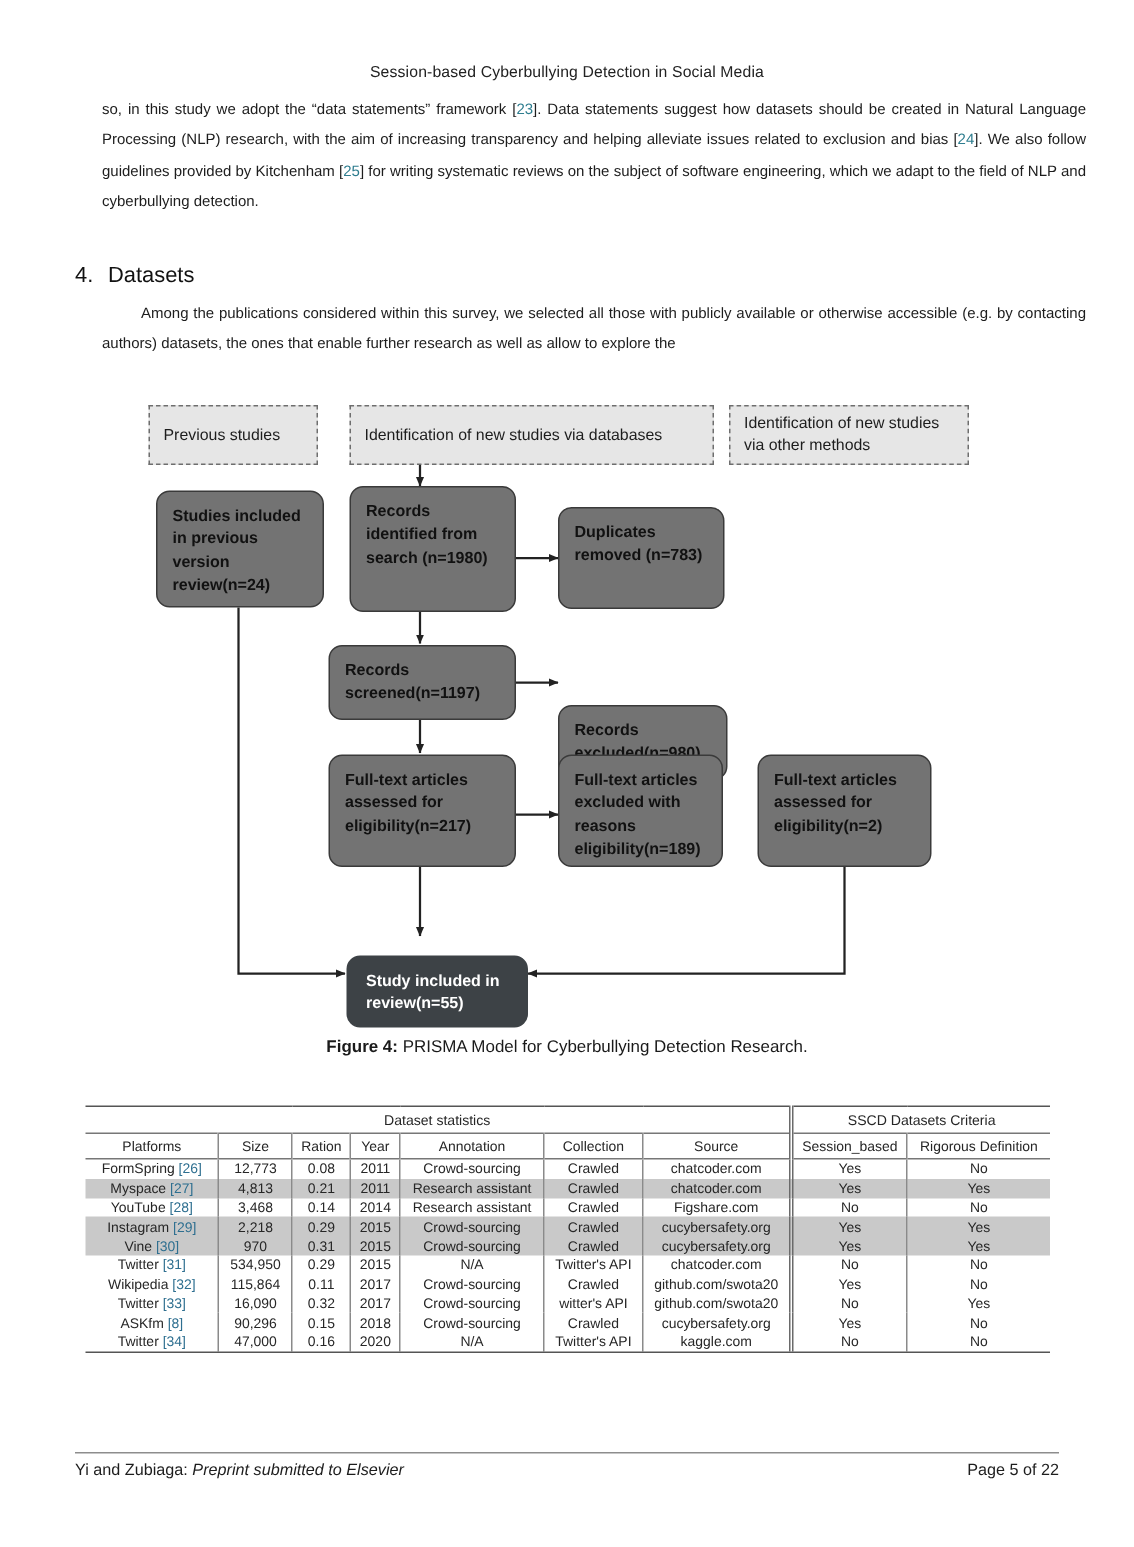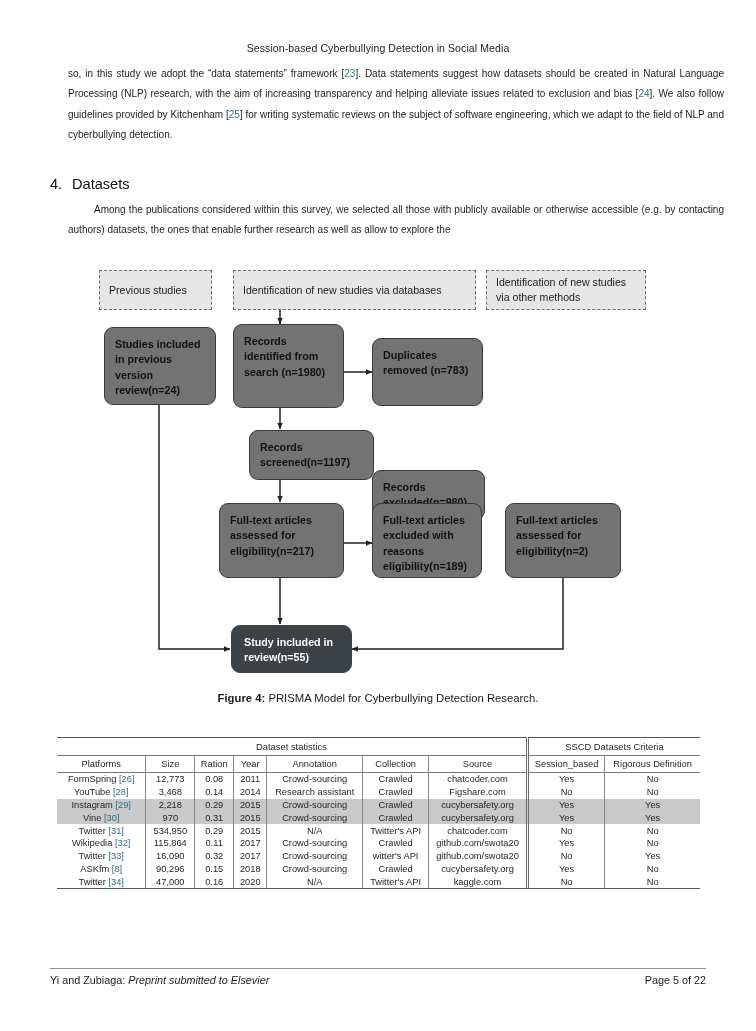--- a/index.html
+++ b/index.html
@@ -52,20 +52,21 @@
     background:#e6e6e6;border:1.4px dashed #6e6e6e;
     font-size:10.6px;line-height:15px;color:#1d1d1d;
     padding:6px 9px;
   }
   .hbox.center{display:flex;align-items:center;}
   .darkbox{
     position:absolute;box-sizing:border-box;
     background:#3d4246;border:1px solid #3d4246;border-radius:9px;
     color:#ffffff;font-size:10.7px;line-height:15.4px;font-weight:bold;
     padding:9px 9px 4px 12px;
+    margin-top:12px;
   }
 
   
   .figcap{
     position:absolute;left:0;right:0;top:692px;
     text-align:center;font-size:11.3px;color:#1a1a1a;
   }
   .figcap b{font-weight:bold;}
 
   
@@ -144,21 +145,21 @@
   <div class="hbox center" style="left:233px;top:270px;width:243px;height:40px;">
     <span>Identification of new studies via databases</span>
   </div>
 
   <div class="fbox" style="left:104px;top:327px;width:112px;height:78px;">Studies included in previous version review(n=24)</div>
 
   <div class="fbox" style="left:233px;top:324px;width:111px;height:84px;">Records identified from search (n=1980)</div>
 
   <div class="fbox" style="left:372px;top:338px;width:111px;height:68px;">Duplicates removed (n=783)</div>
 
-  <div class="fbox" style="left:219px;top:430px;width:125px;height:50px;margin-left:30px;">Records screened(n=1197)</div>
+  <div class="fbox" style="left:219px;top:430px;width:125px;height:50px;">Records screened(n=1197)</div>
 
   <div class="fbox" style="left:372px;top:430px;width:113px;height:50px;margin-top:40px;">Records excluded(n=980)</div>
 
   <div class="fbox" style="left:219px;top:503px;width:125px;height:75px;">Full-text articles assessed for eligibility(n=217)</div>
 
   <div class="fbox" style="left:372px;top:503px;width:110px;height:75px;">Full-text articles excluded  with reasons eligibility(n=189)</div>
 
   <div class="fbox" style="left:505px;top:503px;width:116px;height:75px;">Full-text articles assessed for eligibility(n=2)</div>
 
   <div class="darkbox" style="left:231px;top:625px;width:121px;height:48px;">Study included in review(n=55)</div>
@@ -189,20 +190,31 @@
             <td class="plat">FormSpring <span class="ref">[26]</span></td>
             <td class="vl">12,773</td>
             <td class="vl">0.08</td>
             <td class="vl">2011</td>
             <td class="vl">Crowd-sourcing</td>
             <td class="vl">Crawled</td>
             <td class="vl">chatcoder.com</td>
             <td class="dvl">Yes</td>
             <td class="vl">No</td>
           </tr>
+          <tr class="shade">
+            <td class="plat">Myspace <span class="ref">[27]</span></td>
+            <td class="vl">4,813</td>
+            <td class="vl">0.21</td>
+            <td class="vl">2011</td>
+            <td class="vl">Research assistant</td>
+            <td class="vl">Crawled</td>
+            <td class="vl">chatcoder.com</td>
+            <td class="dvl">Yes</td>
+            <td class="vl">Yes</td>
+          </tr>
           <tr>
             <td class="plat">YouTube <span class="ref">[28]</span></td>
             <td class="vl">3,468</td>
             <td class="vl">0.14</td>
             <td class="vl">2014</td>
             <td class="vl">Research assistant</td>
             <td class="vl">Crawled</td>
             <td class="vl">Figshare.com</td>
             <td class="dvl">No</td>
             <td class="vl">No</td>

